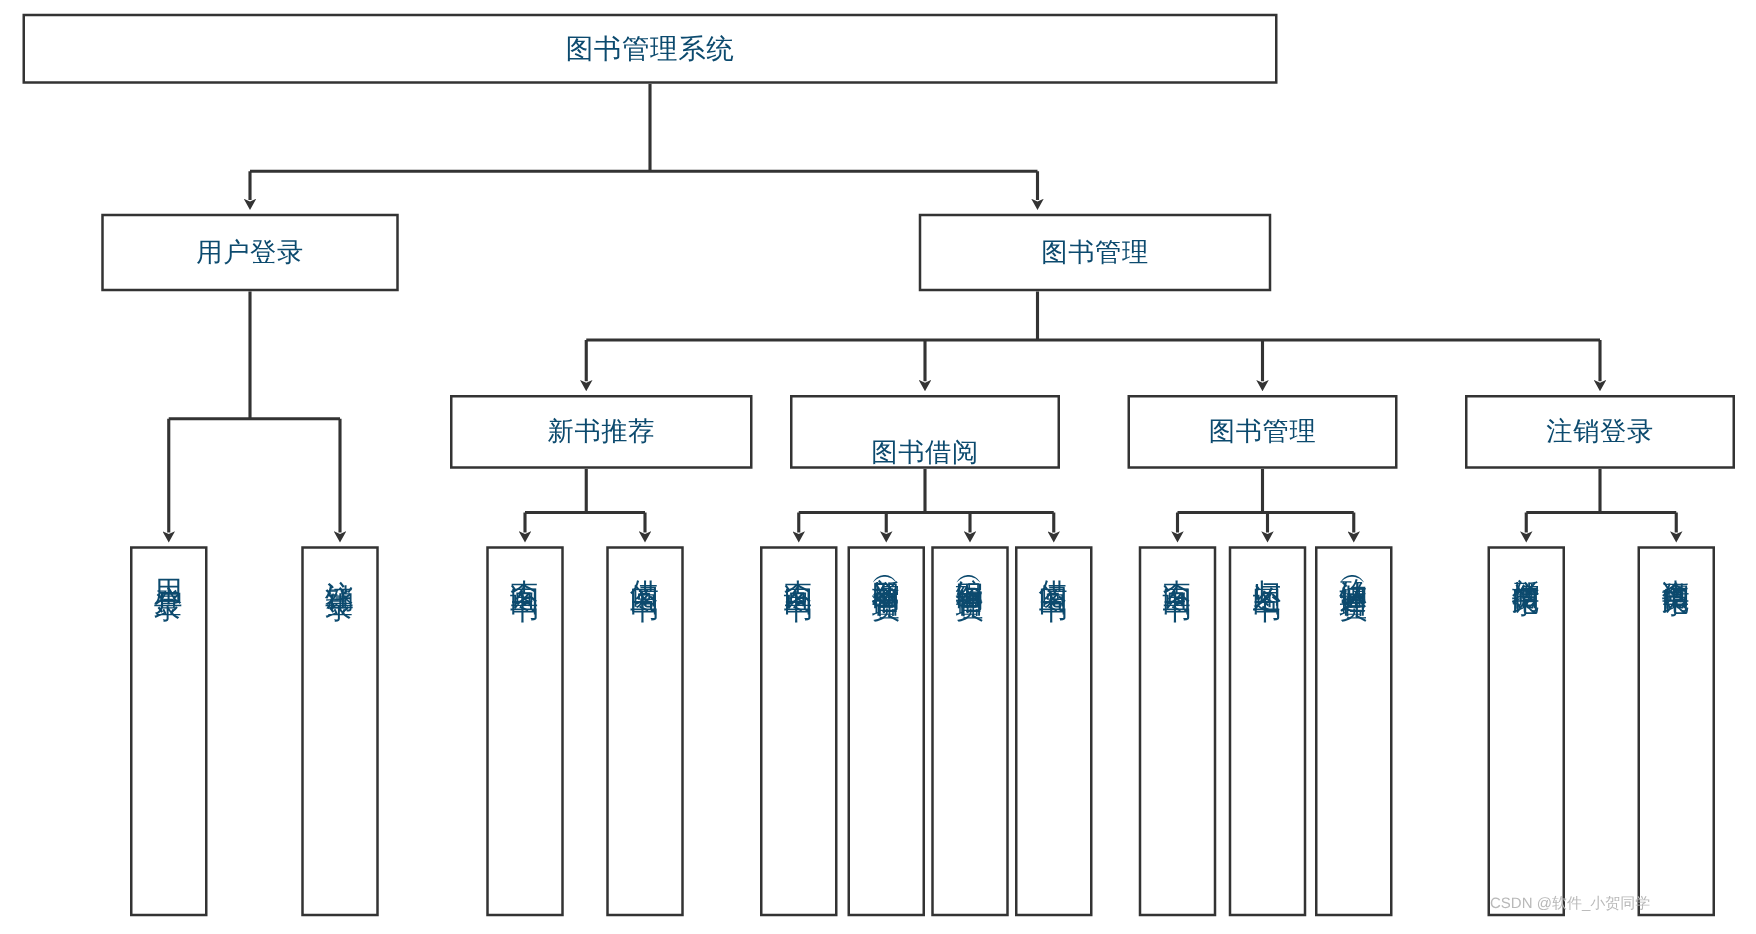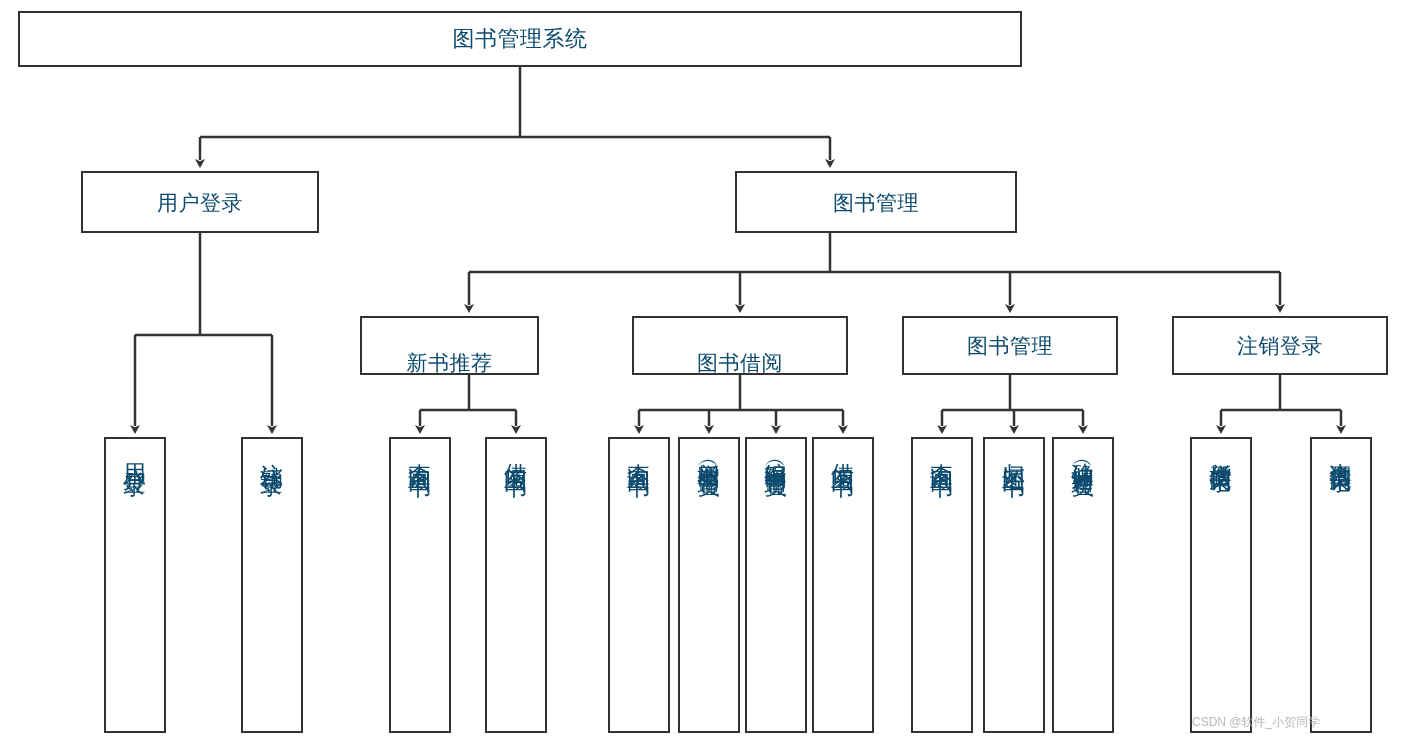--- a/index.html
+++ b/index.html
@@ -128,21 +128,21 @@
   <div id="node-layer">
       <div class="node horiz root" style="left: 18px; top: 11px; width: 1004px; height: 56px;">
         <span class="node-label">图书管理系统</span>
       </div>
       <div class="node horiz" style="left: 81px; top: 171px; width: 238px; height: 62px;">
         <span class="node-label">用户登录</span>
       </div>
       <div class="node horiz" style="left: 711px; top: 171px; width: 282px; height: 62px; margin-left: 24px;">
         <span class="node-label">图书管理</span>
       </div>
-      <div class="node horiz" style="left: 360px; top: 316px; width: 179px; height: 59px; align-items: flex-end;">
+      <div class="node horiz" style="left: 360px; top: 316px; width: 242px; height: 59px;">
         <span class="node-label">新书推荐</span>
       </div>
       <div class="node horiz" style="left: 632px; top: 316px; width: 216px; height: 59px; align-items: flex-end;">
         <span class="node-label">图书借阅</span>
       </div>
       <div class="node horiz" style="left: 902px; top: 316px; width: 216px; height: 59px;">
         <span class="node-label">图书管理</span>
       </div>
       <div class="node horiz" style="left: 1172px; top: 316px; width: 216px; height: 59px;">
         <span class="node-label">注销登录</span>

